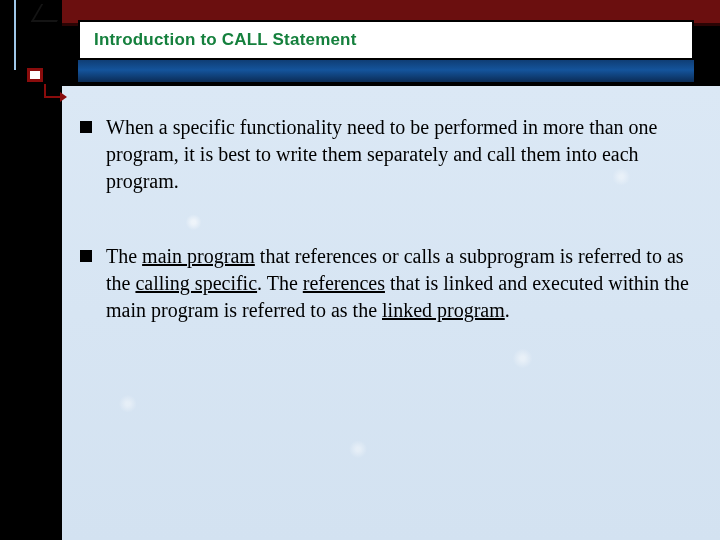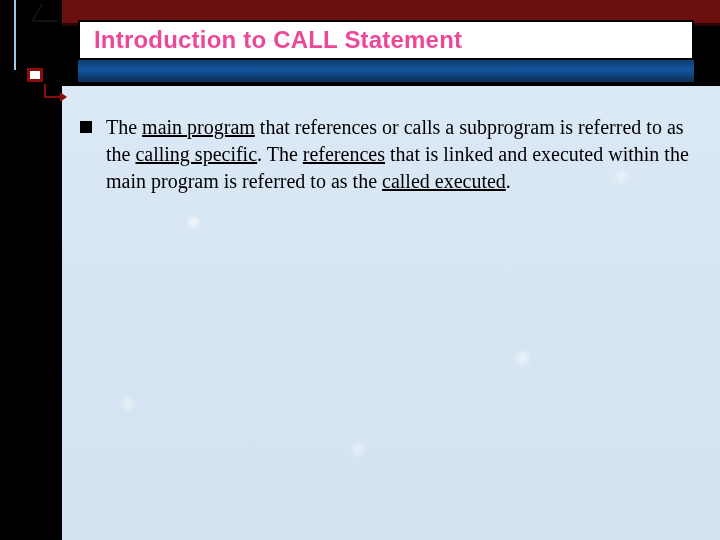--- a/index.html
+++ b/index.html
@@ -77,22 +77,22 @@
     height: 40px;
     background: #fff;
     border: 2px solid #000;
     display: flex;
     align-items: center;
     padding-left: 14px;
   }
   .title-text {
     font-family: Verdana, Geneva, sans-serif;
     font-weight: bold;
-    font-size: 24px;
-    color: #ec4899;
+    font-size: 17px;
+    color: #15803d;
     letter-spacing: 0.2px;
   }
   
   .side-square {
     position: absolute;
     left: 27px;
     top: 68px;
     width: 16px;
     height: 14px;
     background: #fff;
@@ -179,25 +179,29 @@
 <div class="slide">
 
   <div class="top-strip"></div>
   <div class="left-col"></div>
   <div class="left-accent"></div>
   <div class="left-accent-small"></div>
 
   <div class="content">
     <div class="bullets">
 
+      <div class="bullet">
+        <div class="marker"></div>
+        <div class="text">When a specific functionality need to be performed in more than one program, it is best to write them separately and call them into each program.</div>
+      </div>
 
       <div class="bullet">
         <div class="marker"></div>
         <div class="text">
-          <span>The </span><span class="u">main program</span><span> that references or calls a subprogram is referred to as the </span><span class="u">calling specific</span><span>. The </span><span class="u">references</span><span> that is linked and executed within the main program is referred to as the </span><span class="u">called executed</span><span>.</span>
+          <span>The </span><span class="u">main program</span><span> that references or calls a subprogram is referred to as the </span><span class="u">calling specific</span><span>. The </span><span class="u">references</span><span> that is linked and executed within the main program is referred to as the </span><span class="u">linked program</span><span>.</span>
         </div>
       </div>
 
     </div>
   </div>
 
   <div class="title-bar">
     <div class="title-blue"></div>
     <div class="title-white">
       <span class="title-text">Introduction to CALL Statement</span>

